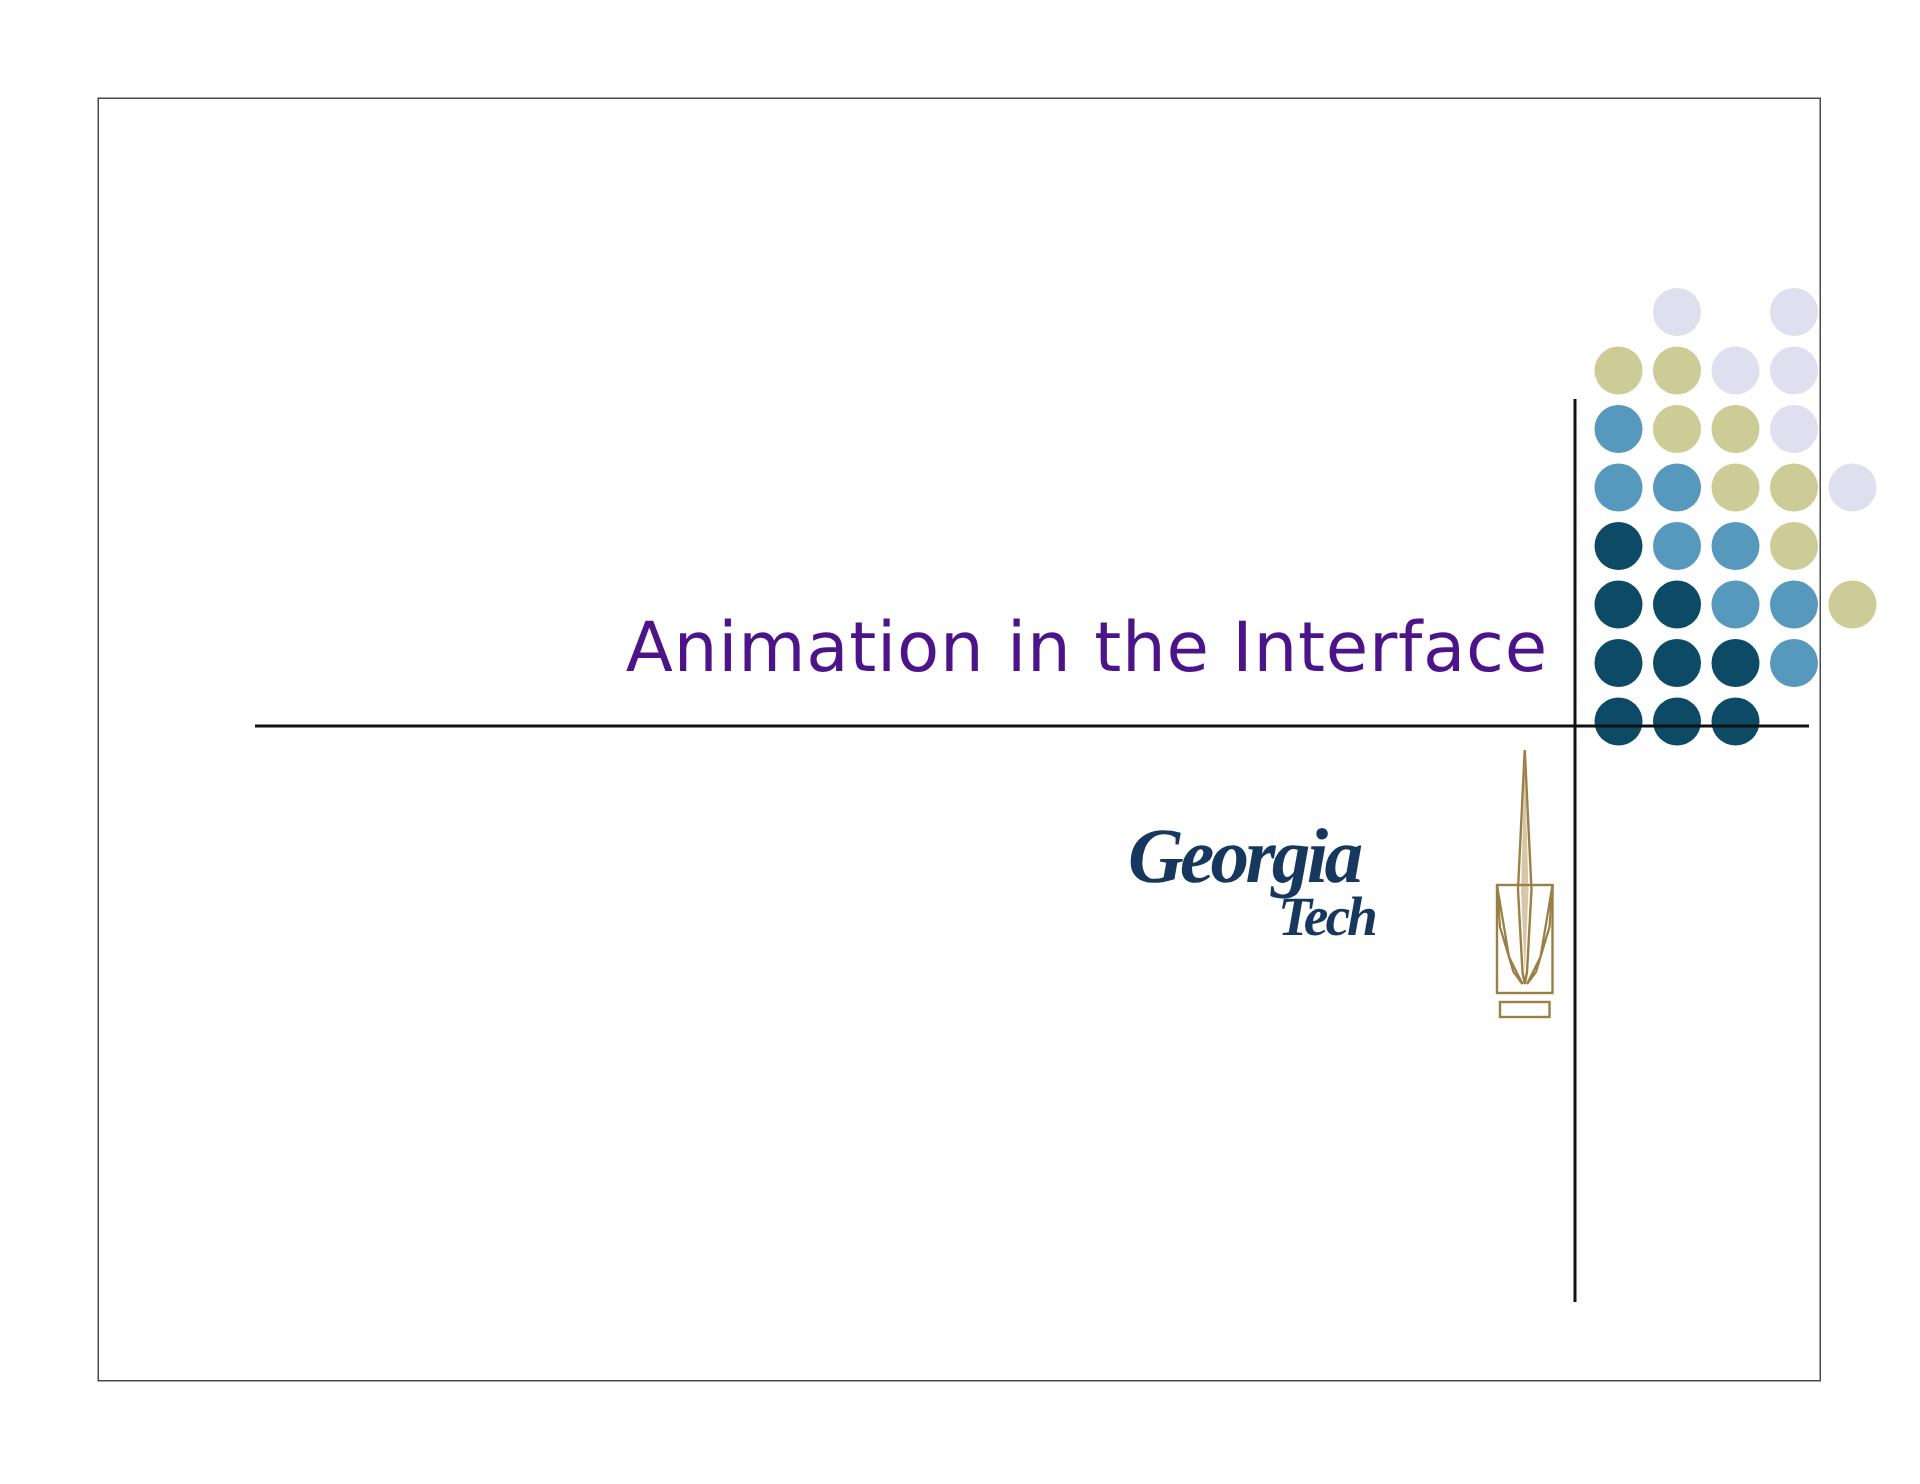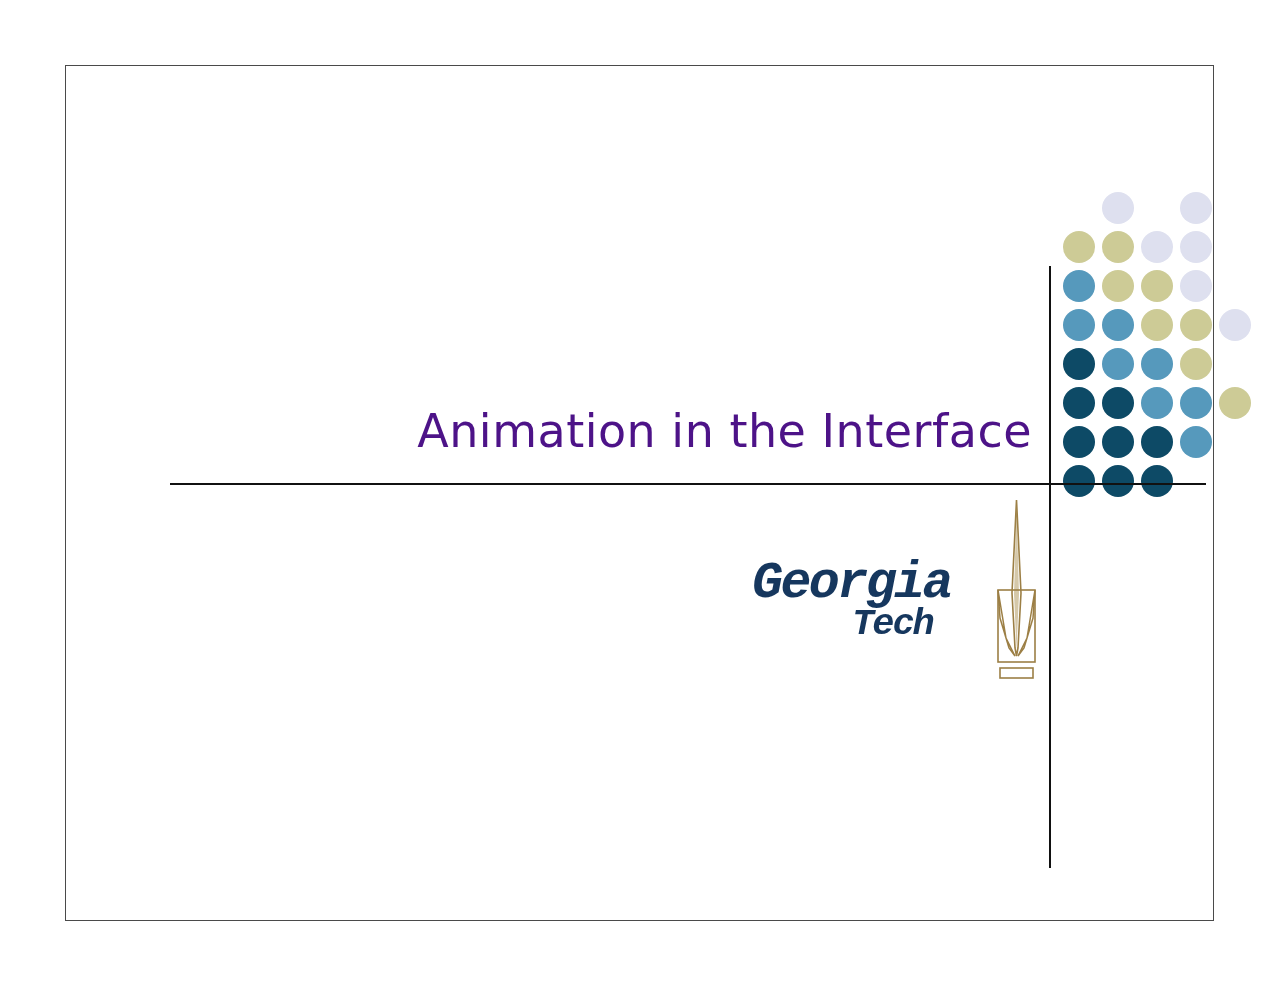--- a/index.html
+++ b/index.html
@@ -84,24 +84,23 @@
     width: 290px;
     height: 190px;
   }
   #gt-wordmark {
     position: absolute;
     left: 0;
     top: 48px;
     width: 238px;
     height: 110px;
     color: #16375e;
-    font-family: Liberation Mono, monospace;
+    font-family: Liberation Serif, serif;
     font-weight: bold;
     font-style: italic;
-    margin-top: 12px;
   }
   #gt-georgia {
     position: absolute;
     left: 0px;
     top: 0px;
     font-size: 52px;
     line-height: 52px;
     letter-spacing: -2.5px;
     transform: scaleX(0.99);
     transform-origin: left top;

